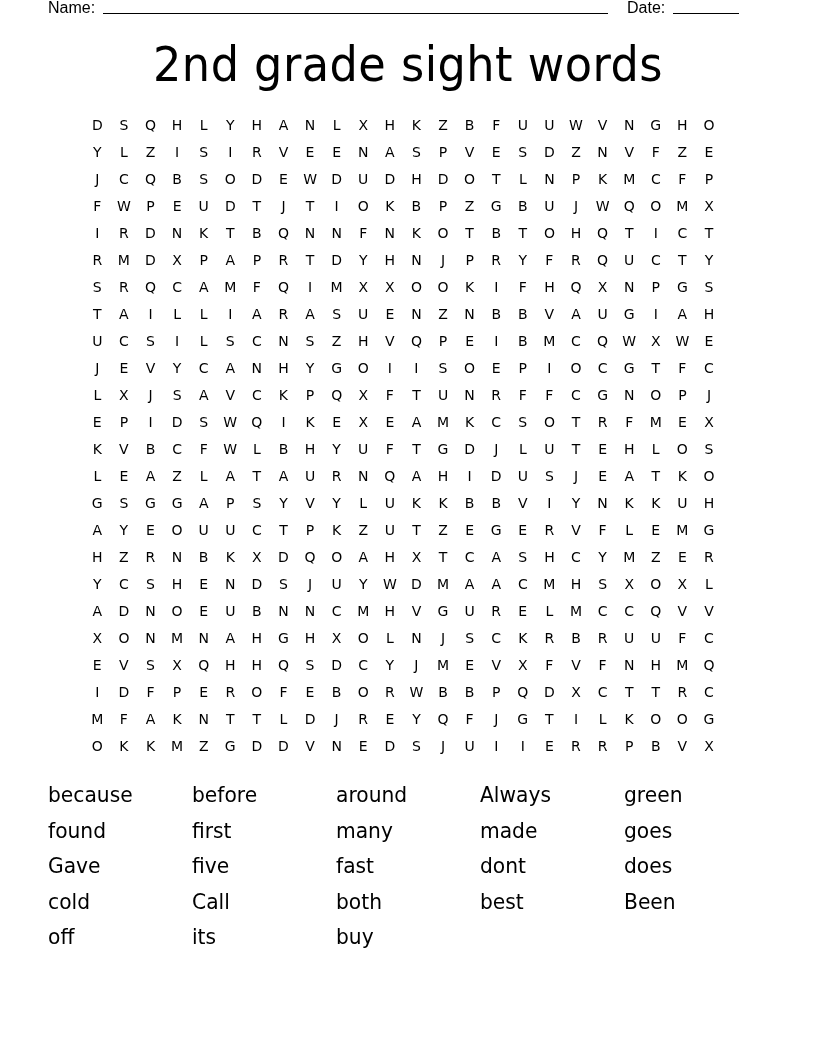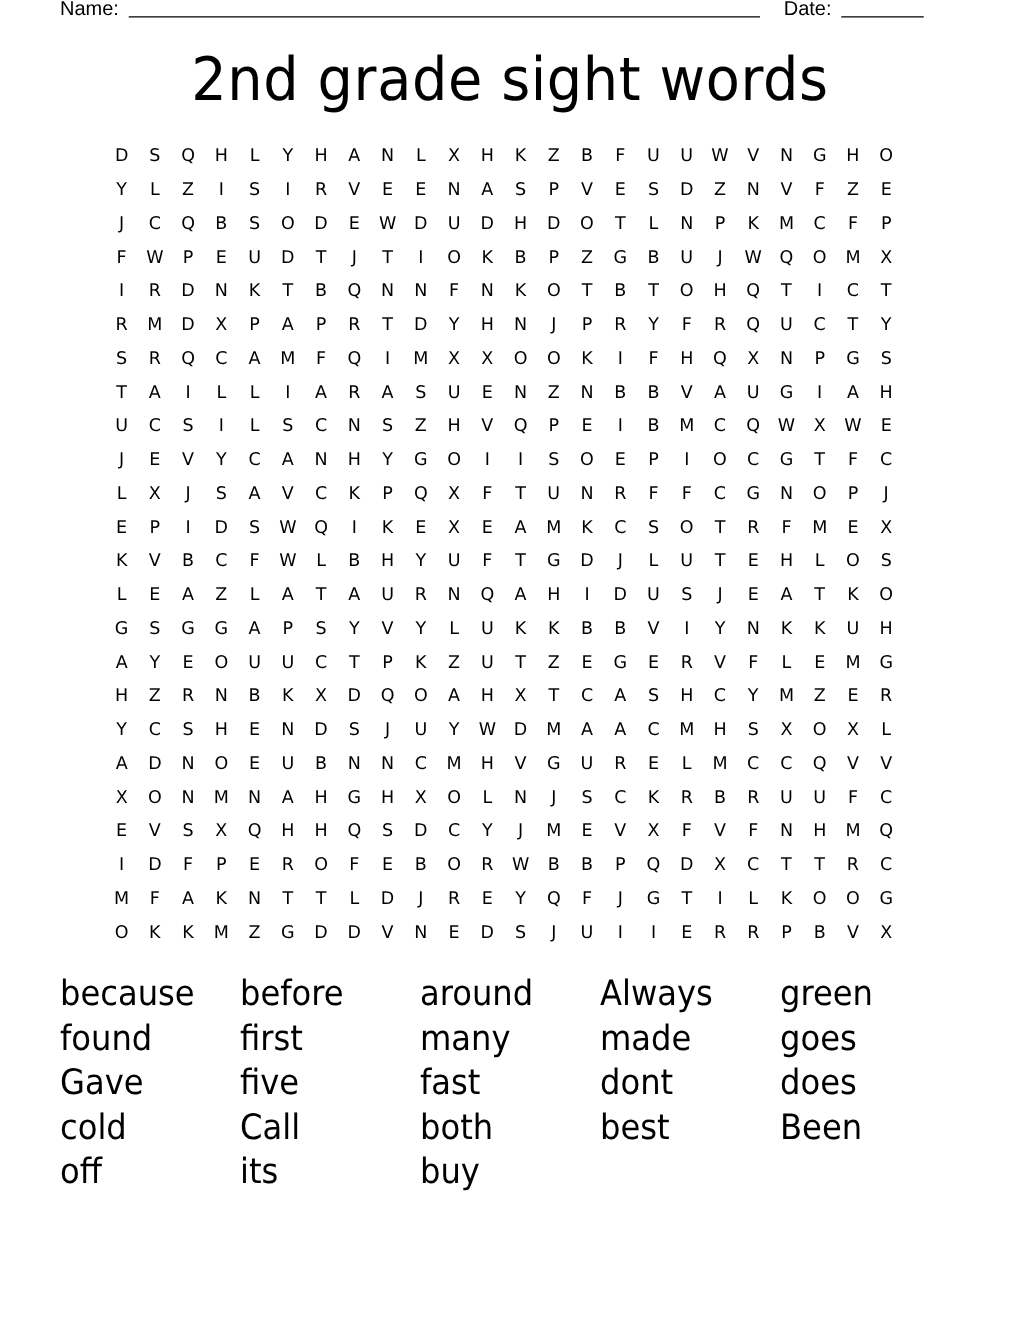--- a/index.html
+++ b/index.html
@@ -19,21 +19,21 @@
   }
   .grid {
     position: absolute; left: 84px; top: 114px;
     display: grid; grid-template-columns: repeat(24, 26.6px); grid-auto-rows: 27px;
     font-family: "DejaVu Sans", sans-serif; font-size: 14px;
   }
   .cell { text-align: center; line-height: 22px; }
   .words {
     position: absolute; left: 48px; top: 779px;
     display: grid; grid-template-columns: repeat(5, 144px); grid-auto-rows: 35.5px;
-    font-family: "DejaVu Sans", sans-serif; font-size: 28px;
+    font-family: "DejaVu Sans", sans-serif; font-size: 22px;
   }
   .word { line-height: 32px; transform: scaleX(0.92); transform-origin: left; white-space: nowrap; }
 </style>
 </head>
 <body>
 
 <div class="header-line">
   <span class="name-label">Name:</span>
   <span class="name-line"></span>
   <span class="date-label">Date:</span>

